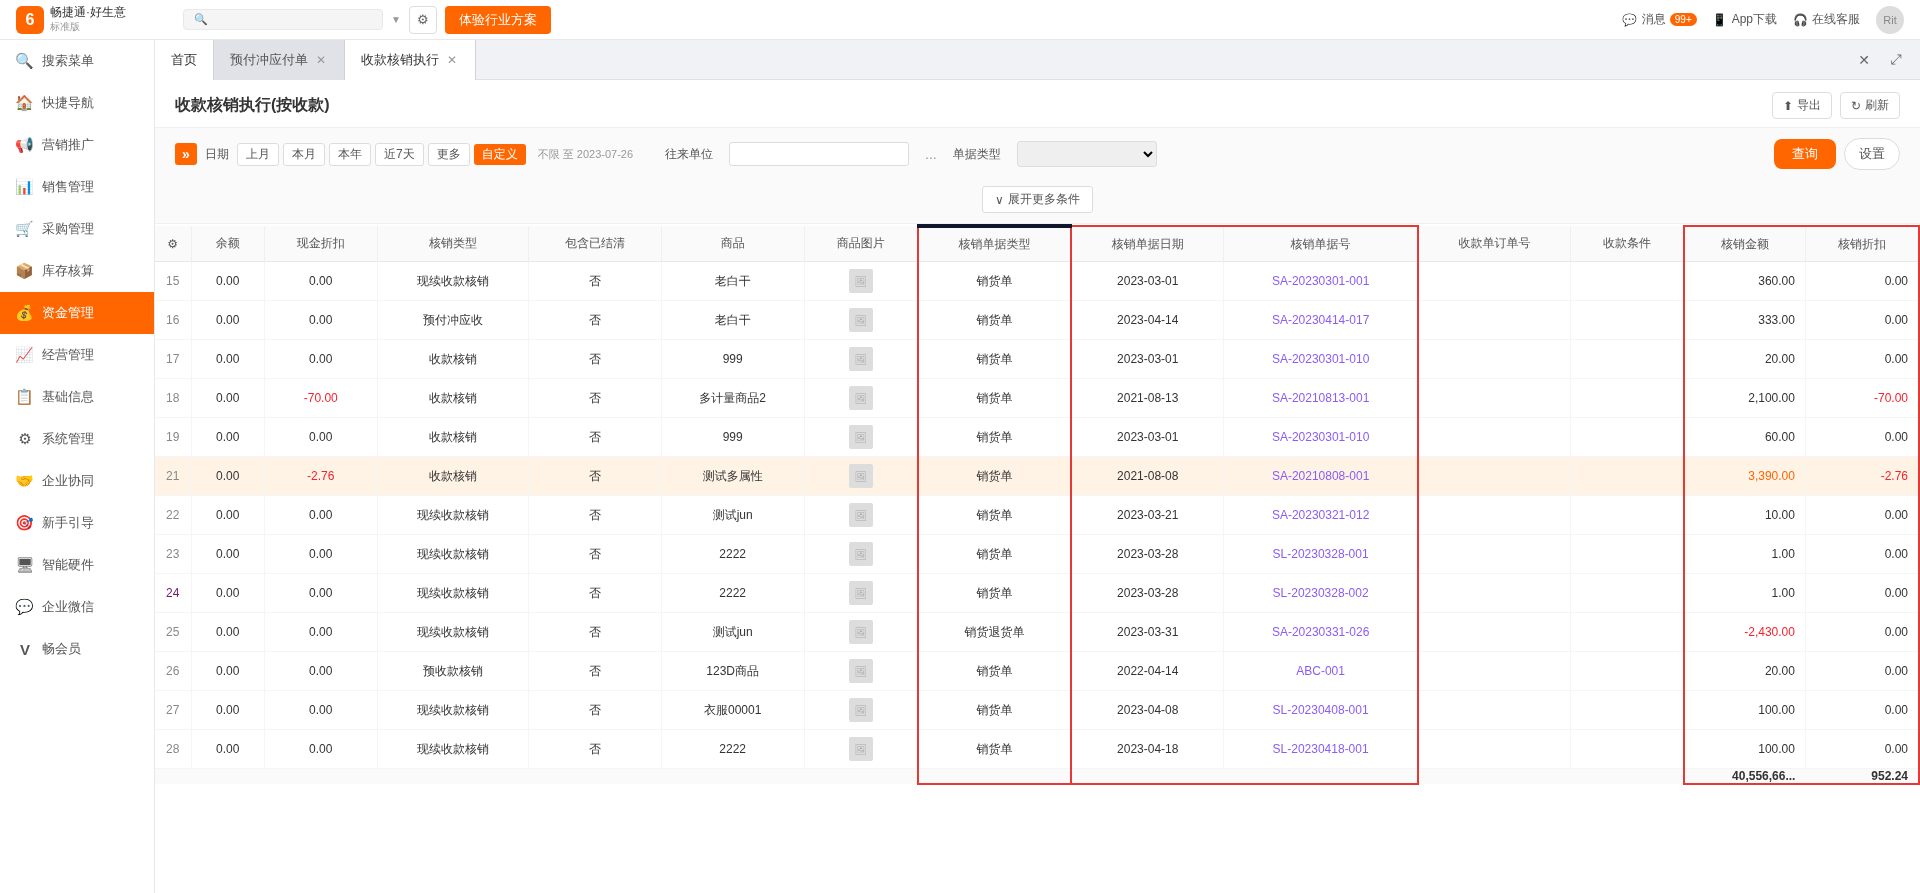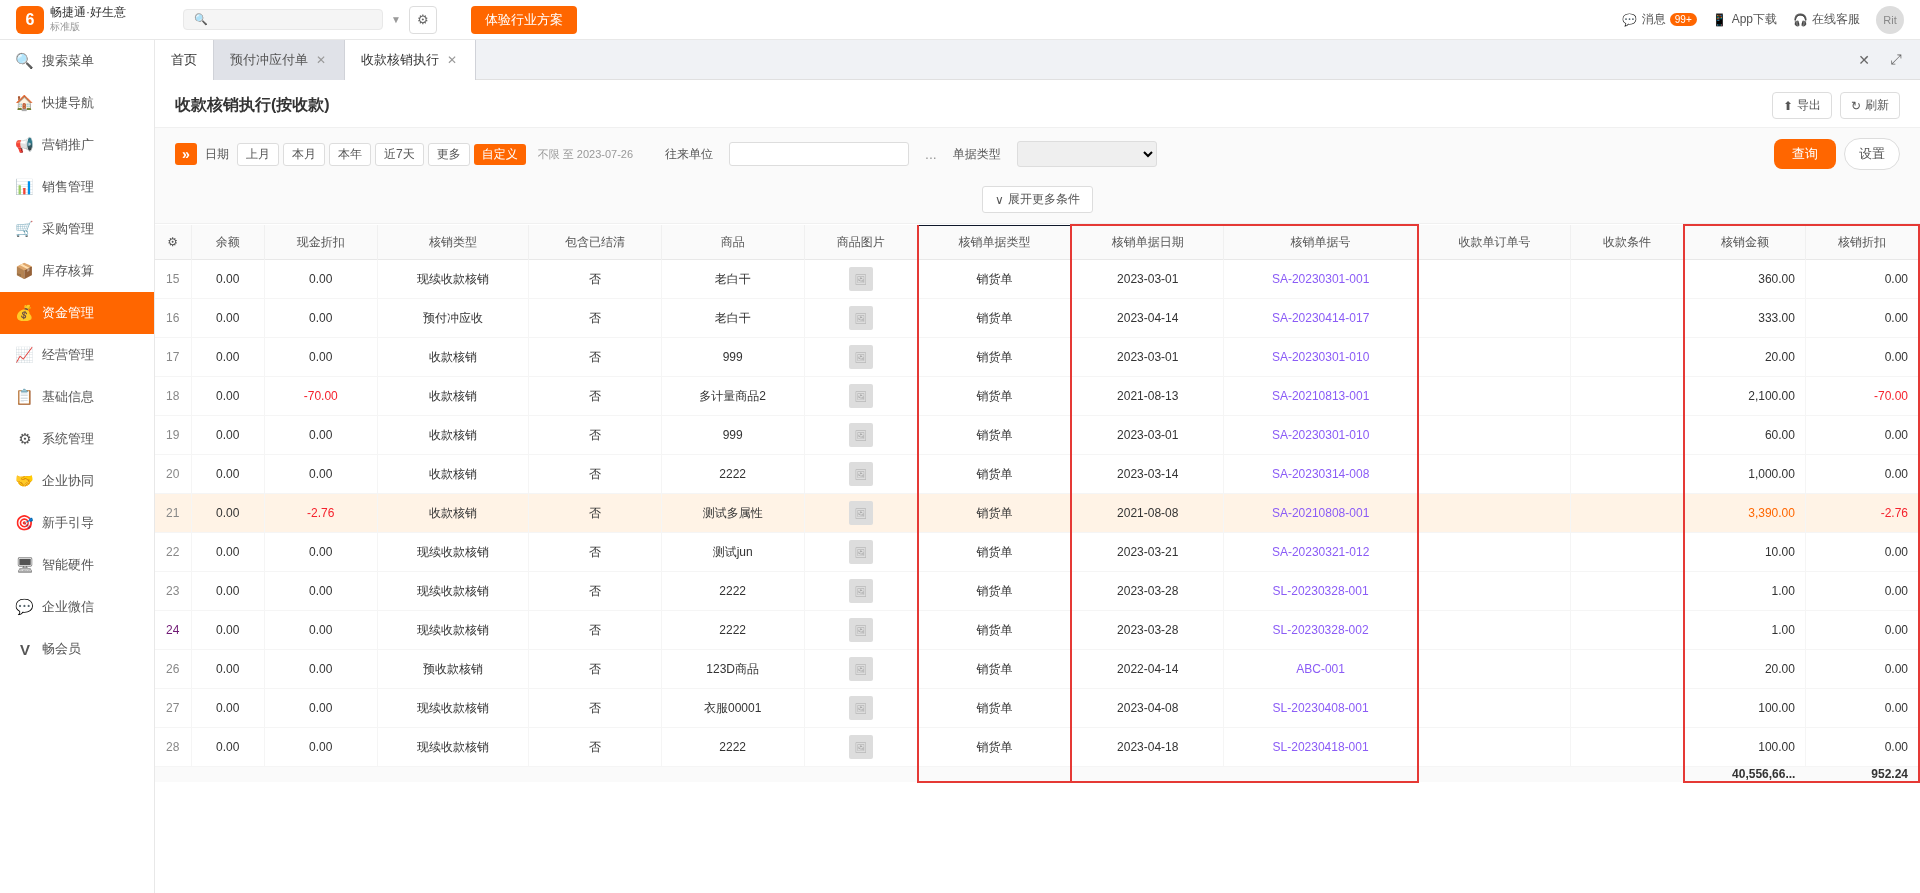--- a/index.html
+++ b/index.html
@@ -8,21 +8,21 @@
     
     .top-bar { height: 40px; background: #fff; display: flex; align-items: center; padding: 0 16px; border-bottom: 1px solid #e8e8e8; gap: 12px; }
     .logo-area { display: flex; align-items: center; gap: 6px; width: 155px; }
     .logo-icon { width: 28px; height: 28px; background: #f60; border-radius: 6px; display: flex; align-items: center; justify-content: center; color: white; font-size: 16px; font-weight: bold; }
     .logo-text { font-size: 12px; color: #333; line-height: 1.3; }
     .logo-sub { font-size: 10px; color: #999; }
     .top-bar-center { flex: 1; display: flex; align-items: center; gap: 8px; }
     .search-box { background: #f5f5f5; border: 1px solid #e8e8e8; border-radius: 4px; padding: 4px 10px; width: 200px; color: #999; font-size: 12px; }
     .dropdown-arrow { color: #999; font-size: 10px; }
     .gear-btn { width: 28px; height: 28px; border: 1px solid #ddd; border-radius: 4px; display: flex; align-items: center; justify-content: center; cursor: pointer; color: #666; background: #fff; }
-    .industry-btn { background: #f60; color: white; border: none; border-radius: 4px; padding: 5px 14px; cursor: pointer; font-size: 13px; margin-left: 26px; }
+    .industry-btn { background: #f60; color: white; border: none; border-radius: 4px; padding: 5px 14px; cursor: pointer; font-size: 13px; }
     .top-bar-right { display: flex; align-items: center; gap: 16px; margin-left: auto; }
     .top-right-item { display: flex; align-items: center; gap: 4px; font-size: 12px; color: #555; cursor: pointer; }
     .badge { background: #f60; color: white; border-radius: 8px; padding: 1px 5px; font-size: 10px; }
     .user-avatar { width: 28px; height: 28px; background: #ddd; border-radius: 50%; display: flex; align-items: center; justify-content: center; font-size: 11px; color: #888; }
 
     
     .main-layout { display: flex; height: calc(893px - 40px); }
 
     
     .sidebar { width: 155px; background: #fff; border-right: 1px solid #e8e8e8; display: flex; flex-direction: column; overflow-y: auto; }
@@ -264,21 +264,21 @@
         <table>
           <thead>
             <tr>
               <th class="th-settings">⚙</th>
               <th>余额</th>
               <th>现金折扣</th>
               <th>核销类型</th>
               <th>包含已结清</th>
               <th>商品</th>
               <th>商品图片</th>
-              <th style="border-left:2px solid #e53935; border-top:1px solid #0f172a;">核销单据类型</th>
+              <th style="border-left:2px solid #e53935; border-top:4px solid #0f172a;">核销单据类型</th>
               <th style="border-left:2px solid #e53935; border-top:2px solid #e53935;">核销单据日期</th>
               <th style="border-right:2px solid #e53935; border-top:2px solid #e53935;">核销单据号</th>
               <th>收款单订单号</th>
               <th>收款条件</th>
               <th style="border-left:2px solid #e53935; border-top:2px solid #e53935;">核销金额</th>
               <th style="border-right:2px solid #e53935; border-top:2px solid #e53935;">核销折扣</th>
             </tr>
           </thead>
           <tbody id="table-body">
           <tr>
@@ -364,38 +364,20 @@
                   <div style="width:24px;height:24px;background:#ddd;border-radius:2px;margin:auto;display:flex;align-items:center;justify-content:center;font-size:10px;color:#aaa;">🖼</div>
                 </td>
     <td style="border-left:2px solid #e53935;">销货单</td>
     <td style="border-left:2px solid #e53935;">2023-03-01</td>
     <td style="border-right:2px solid #e53935;"><a class="link-text">SA-20230301-010</a></td>
     <td></td>
     <td></td>
     <td class="" style="border-left:2px solid #e53935;; text-align:right;">60.00</td>
     <td class="" style="border-right:2px solid #e53935;; text-align:right;">0.00</td>
   </tr>
-              <tr>
-    <td style="color:#888;">20</td>
-    <td>0.00</td>
-    <td class="">0.00</td>
-    <td>收款核销</td>
-    <td>否</td>
-    <td>2222</td>
-    <td>
-                  <div style="width:24px;height:24px;background:#ddd;border-radius:2px;margin:auto;display:flex;align-items:center;justify-content:center;font-size:10px;color:#aaa;">🖼</div>
-                </td>
-    <td style="border-left:2px solid #e53935;">销货单</td>
-    <td style="border-left:2px solid #e53935;">2023-03-14</td>
-    <td style="border-right:2px solid #e53935;"><a class="link-text">SA-20230314-008</a></td>
-    <td></td>
-    <td></td>
-    <td class="" style="border-left:2px solid #e53935;; text-align:right;">1,000.00</td>
-    <td class="" style="border-right:2px solid #e53935;; text-align:right;">0.00</td>
-  </tr>
               <tr class="highlighted">
     <td style="color:#888;">21</td>
     <td>0.00</td>
     <td class="red-text">-2.76</td>
     <td>收款核销</td>
     <td>否</td>
     <td>测试多属性</td>
     <td>
                   <div style="width:24px;height:24px;background:#ddd;border-radius:2px;margin:auto;display:flex;align-items:center;justify-content:center;font-size:10px;color:#aaa;">🖼</div>
                 </td>
@@ -452,20 +434,38 @@
     <td>2222</td>
     <td>
                   <div style="width:24px;height:24px;background:#ddd;border-radius:2px;margin:auto;display:flex;align-items:center;justify-content:center;font-size:10px;color:#aaa;">🖼</div>
                 </td>
     <td style="border-left:2px solid #e53935;">销货单</td>
     <td style="border-left:2px solid #e53935;">2023-03-28</td>
     <td style="border-right:2px solid #e53935;"><a class="link-text">SL-20230328-002</a></td>
     <td></td>
     <td></td>
     <td class="" style="border-left:2px solid #e53935;; text-align:right;">1.00</td>
+    <td class="" style="border-right:2px solid #e53935;; text-align:right;">0.00</td>
+  </tr>
+              <tr>
+    <td style="color:#888;">25</td>
+    <td>0.00</td>
+    <td class="">0.00</td>
+    <td>现续收款核销</td>
+    <td>否</td>
+    <td>测试jun</td>
+    <td>
+                  <div style="width:24px;height:24px;background:#ddd;border-radius:2px;margin:auto;display:flex;align-items:center;justify-content:center;font-size:10px;color:#aaa;">🖼</div>
+                </td>
+    <td style="border-left:2px solid #e53935;">销货退货单</td>
+    <td style="border-left:2px solid #e53935;">2023-03-31</td>
+    <td style="border-right:2px solid #e53935;"><a class="link-text">SA-20230331-026</a></td>
+    <td></td>
+    <td></td>
+    <td class="red-text" style="border-left:2px solid #e53935;; text-align:right;">-2,430.00</td>
     <td class="" style="border-right:2px solid #e53935;; text-align:right;">0.00</td>
   </tr>
               <tr>
     <td style="color:#888;">26</td>
     <td>0.00</td>
     <td class="">0.00</td>
     <td>预收款核销</td>
     <td>否</td>
     <td>123D商品</td>
     <td>

